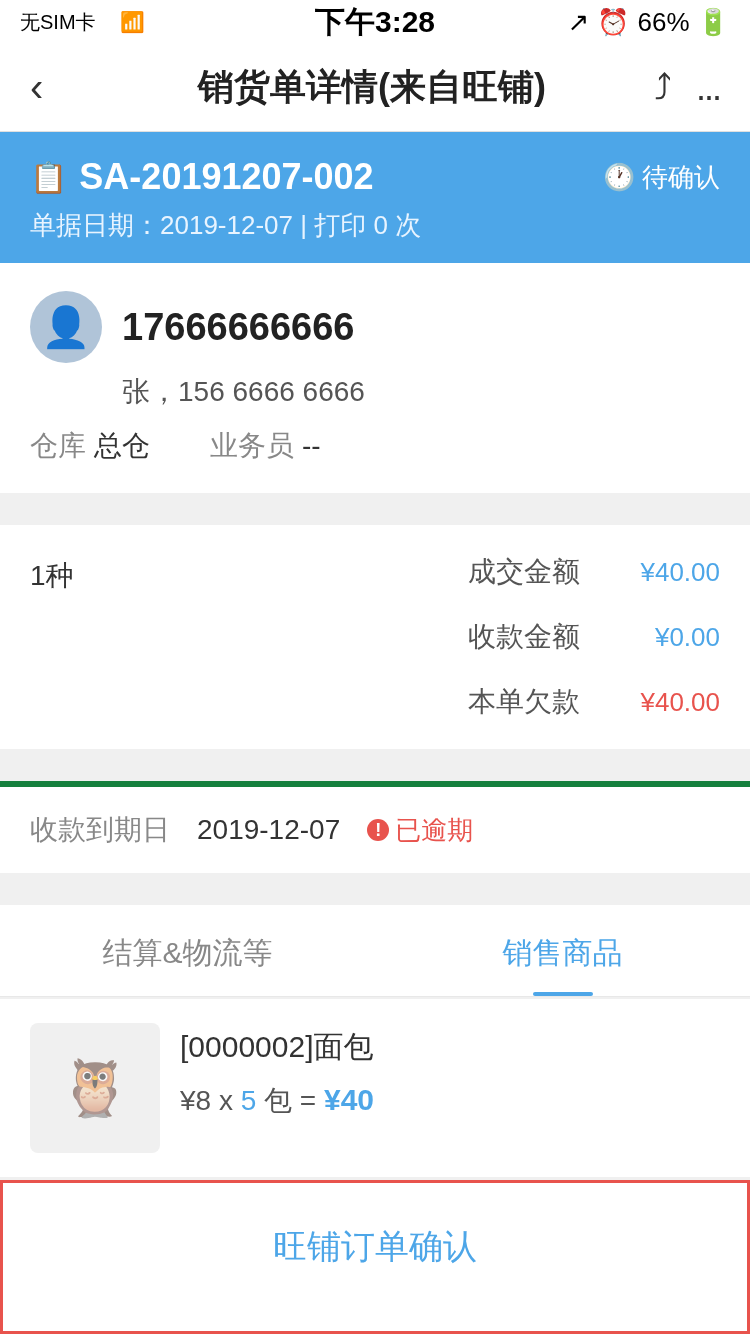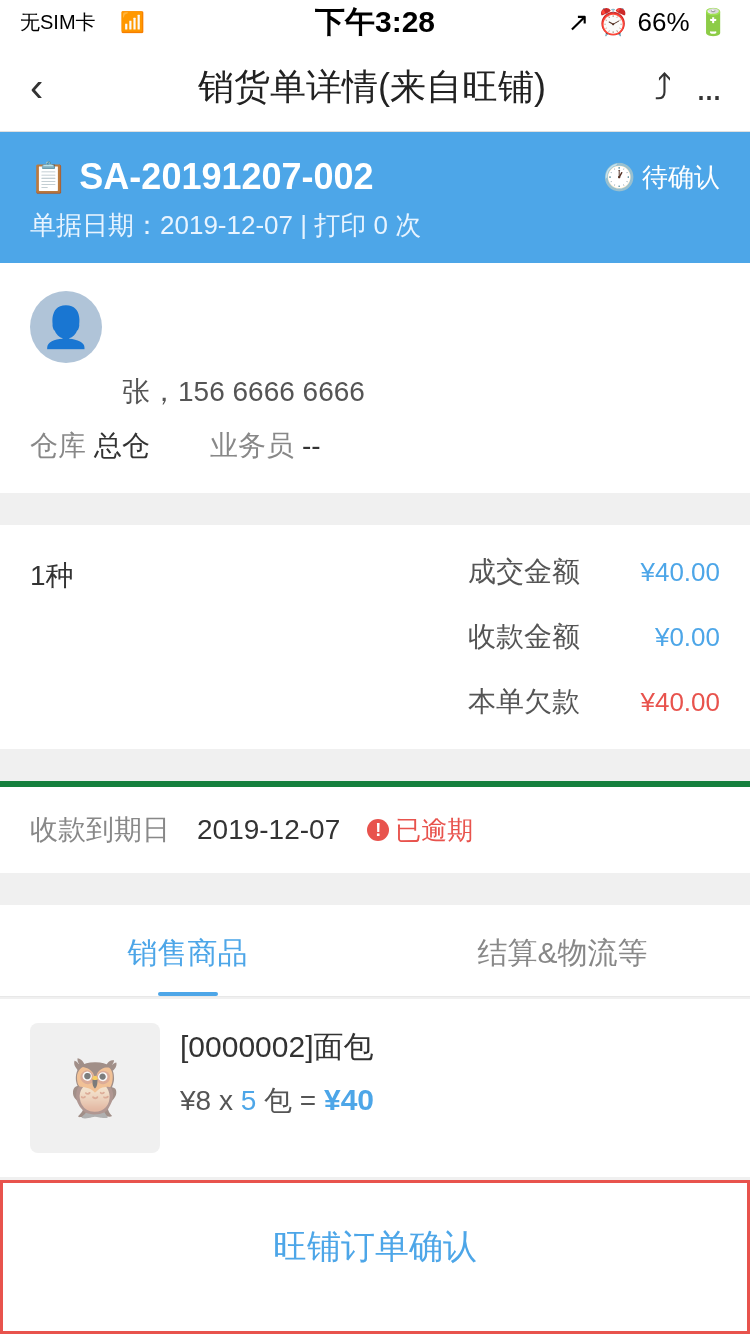--- a/index.html
+++ b/index.html
@@ -56,21 +56,21 @@
       border-bottom: 1px solid #e0e0e0;
     }
     .nav-back {
       font-size: 40px;
       color: #333;
       width: 60px;
       cursor: pointer;
     }
     .nav-title {
       font-size: 36px;
-      font-weight: 400;
+      font-weight: 700;
       color: #222;
     }
     .nav-actions {
       display: flex;
       align-items: center;
       gap: 24px;
     }
     .nav-share {
       font-size: 36px;
       color: #333;
@@ -416,20 +416,21 @@
   <div class="order-date">
     <span>单据日期：</span><span>2019-12-07</span><span> | 打印 </span><span>0</span><span> 次</span>
   </div>
 </div>
 
 <div class="customer-section">
   <div class="customer-row">
     <div class="avatar">
       <span class="avatar-icon">👤</span>
     </div>
+    <div class="customer-phone">17666666666</div>
   </div>
   <div class="customer-name">张，156 6666 6666</div>
   <div class="customer-meta">
     <div class="meta-item">
       <span class="meta-label">仓库</span>
       <span class="meta-value">总仓</span>
     </div>
     <div class="meta-item">
       <span class="meta-label">业务员</span>
       <span class="meta-value">--</span>
@@ -467,25 +468,25 @@
   <div class="overdue-badge">
     <div class="overdue-dot">!</div>
     <span>已逾期</span>
   </div>
 </div>
 
 <div class="divider"></div>
 
 <div class="tabs-section">
   <div class="tabs-row">
+    <div class="tab-item">
+      <span>结算&amp;物流等</span>
+    </div>
     <div class="tab-item active">
       <span>销售商品</span>
-    </div>
-    <div class="tab-item">
-      <span>结算&amp;物流等</span>
     </div>
   </div>
 </div>
 
 <div class="product-section">
   <div class="product-item">
     <div class="product-thumb">
       <span class="product-thumb-icon">🦉</span>
     </div>
     <div class="product-info">

